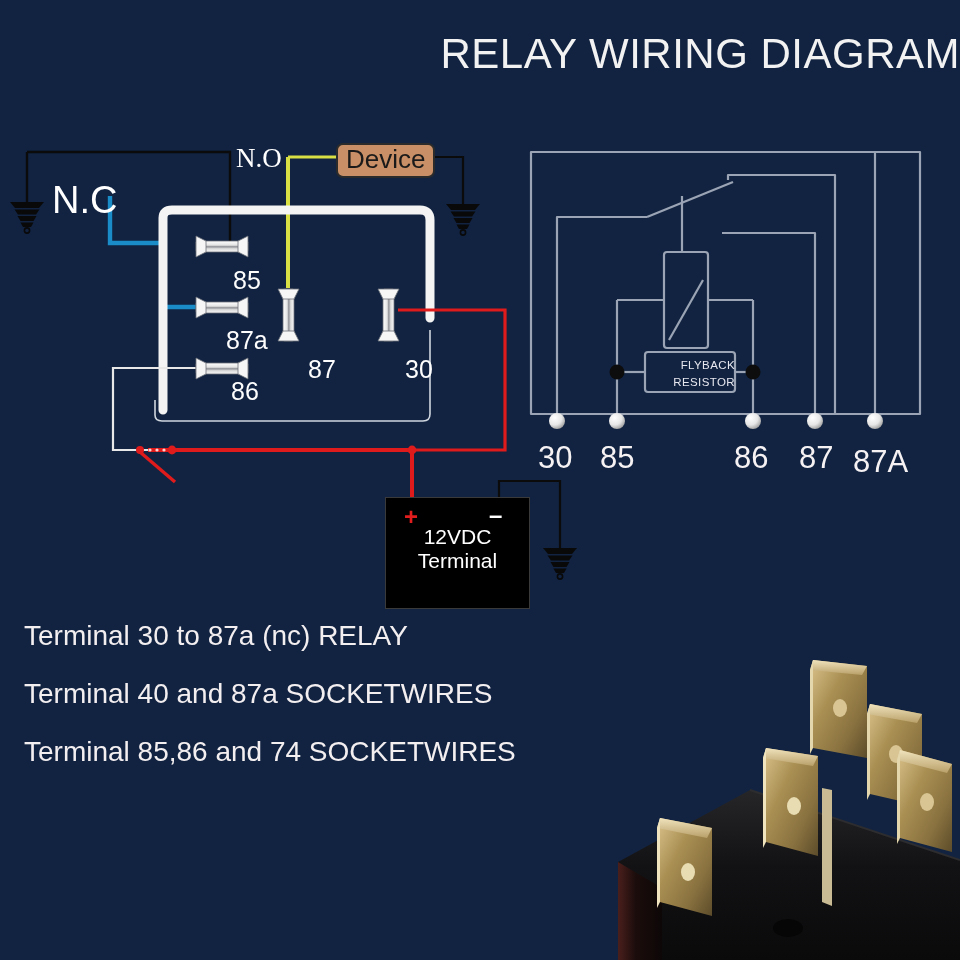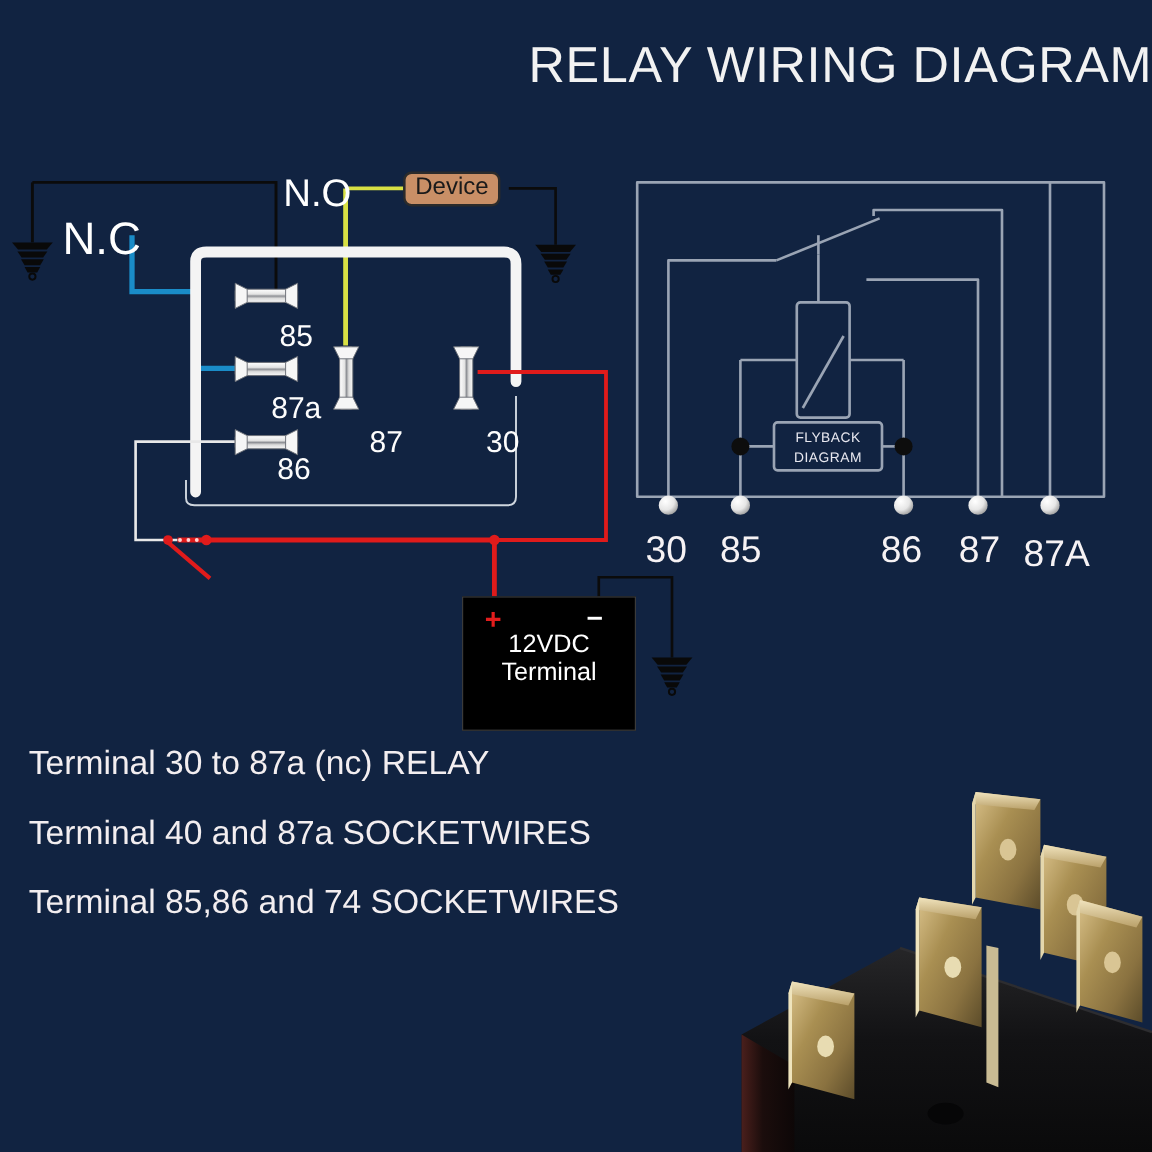--- a/index.html
+++ b/index.html
@@ -34,29 +34,29 @@
     font-family: "Liberation Sans", sans-serif;
   }
   .lbl {
     position: absolute;
     color: #ffffff;
     font-family: "Liberation Sans", sans-serif;
     white-space: nowrap;
   }
   .term-lbl { font-size: 25px; color: #fdfdfd; }
   .nc-lbl   { font-size: 38px; }
-  .no-lbl   { font-size: 32px; }
+  .no-lbl   { font-size: 27px; font-family: Liberation Serif, serif; }
   .schem-term-lbl { font-size: 31px; color: #f6f2f4; }
   .devbox {
     position: absolute;
     background: #c98f66;
     border: 2px solid #2b2b2b;
     border-radius: 7px;
     color: #1a1a1a;
-    font-size: 20px;
+    font-size: 26px;
     padding: 1px 8px 3px 8px;
     line-height: 1.05;
     font-family: "Liberation Sans", sans-serif;
   }
   .battbox {
     position: absolute;
     background: #000000;
     border: 1px solid #3a3a3a;
     color: #ffffff;
     font-size: 21px;
@@ -296,23 +296,23 @@
 
   <div>
     <div class="battbox" style="left:385px; top:497px; width:143px; height:83px; padding-top:27px;">
       <div>12VDC</div>
       <div>Terminal</div>
     </div>
     <div class="batt-plus" style="left:404px; top:505px;">+</div>
     <div class="batt-minus" style="left:489px; top:503px;">–</div>
   </div>
 
-  <div class="fly-txt" style="left:645px; top:357px; width:90px;">
+  <div class="fly-txt" style="left:645px; top:357px; width:90px;text-align:right;">
     <div>FLYBACK</div>
-    <div>DIAGRAM</div>
+    <div>RESISTOR</div>
   </div>
 
   <div class="lbl schem-term-lbl" style="left:538px; top:440px;">30</div>
   <div class="lbl schem-term-lbl" style="left:600px; top:440px;">85</div>
   <div class="lbl schem-term-lbl" style="left:734px; top:440px;">86</div>
   <div class="lbl schem-term-lbl" style="left:799px; top:440px;">87</div>
   <div class="lbl schem-term-lbl" style="left:853px; top:444px;">87A</div>
 
   <div class="notes">
     <div class="note-line">Terminal 30 to 87a (nc) RELAY</div>

